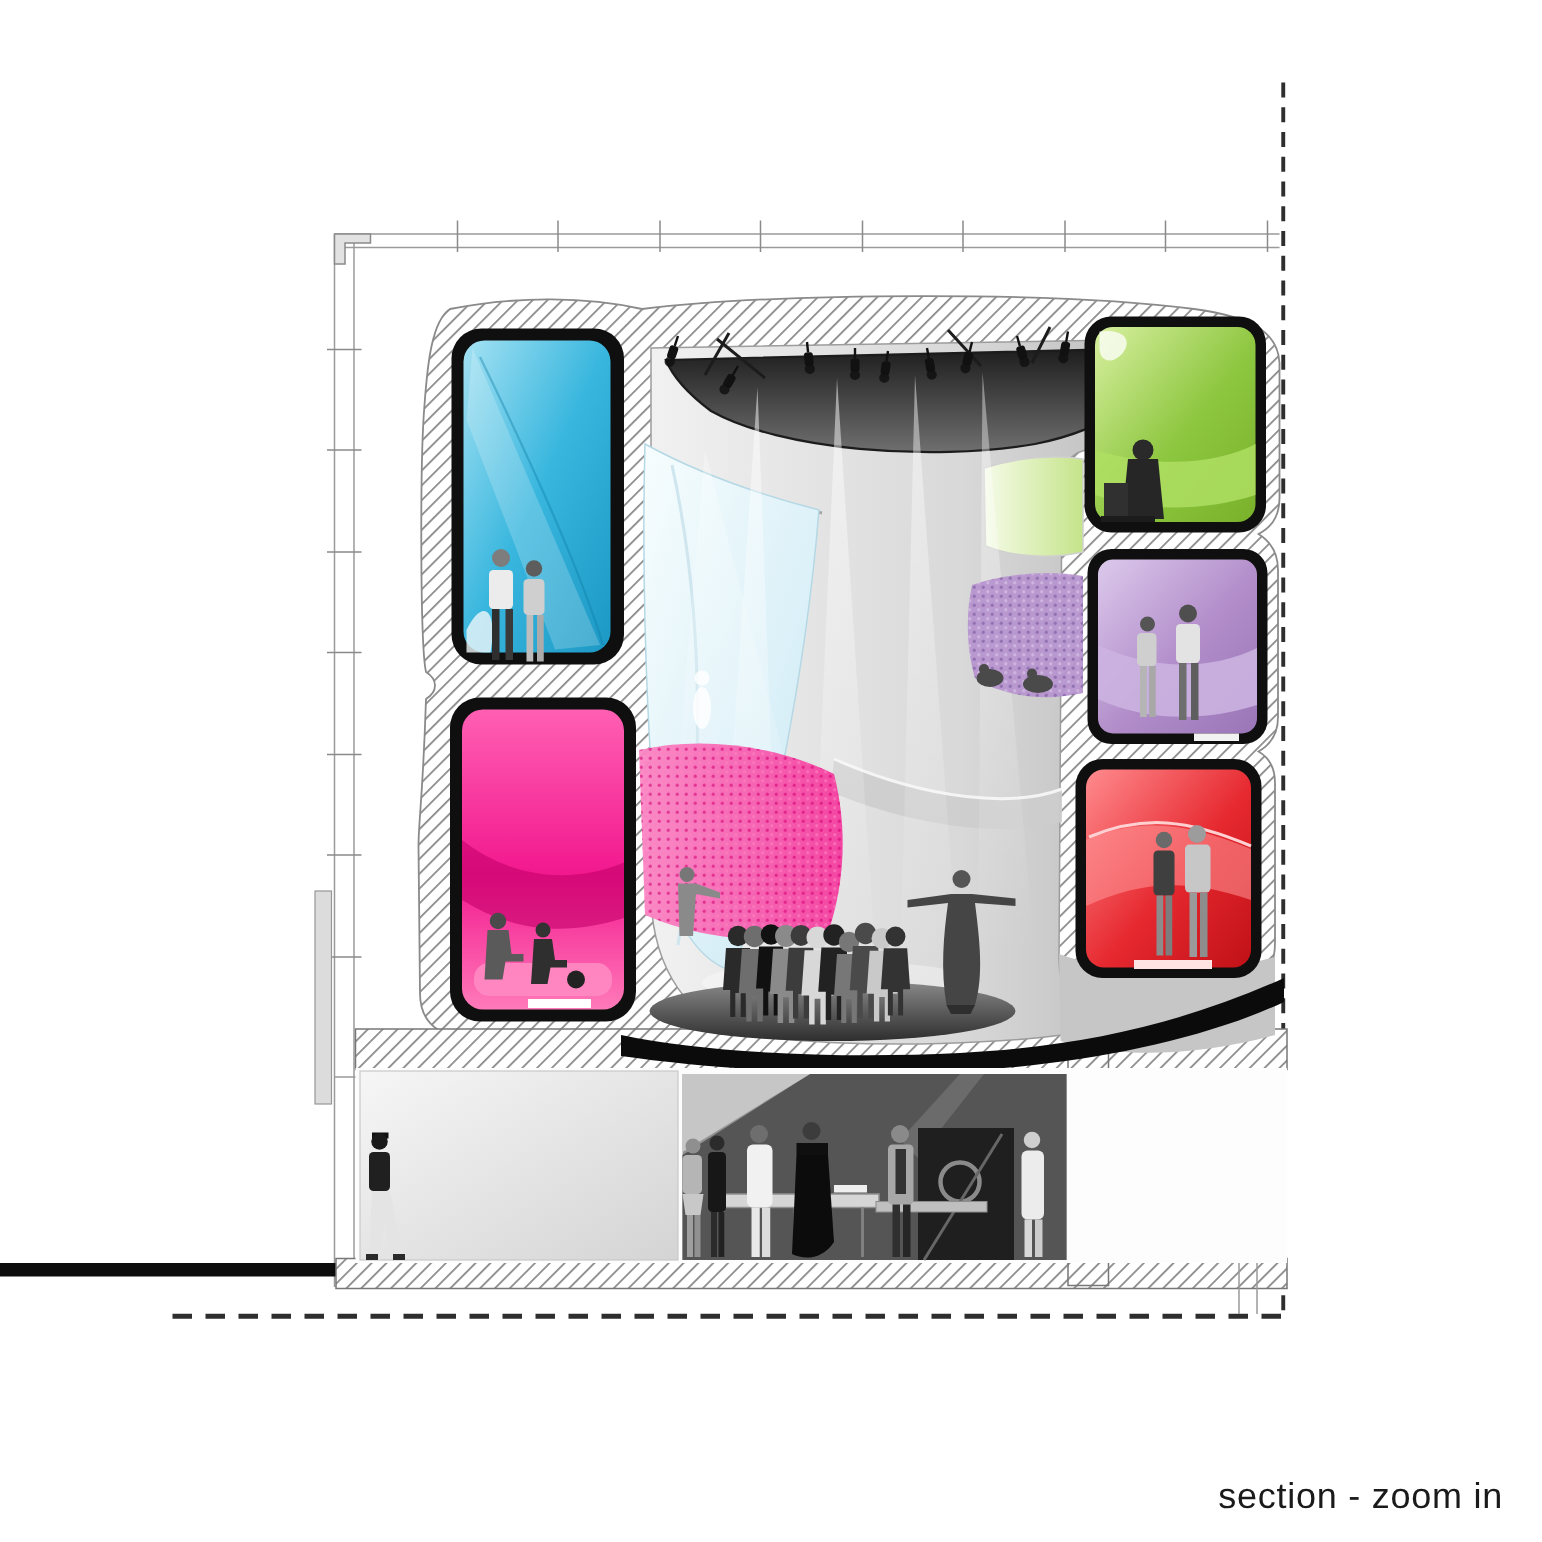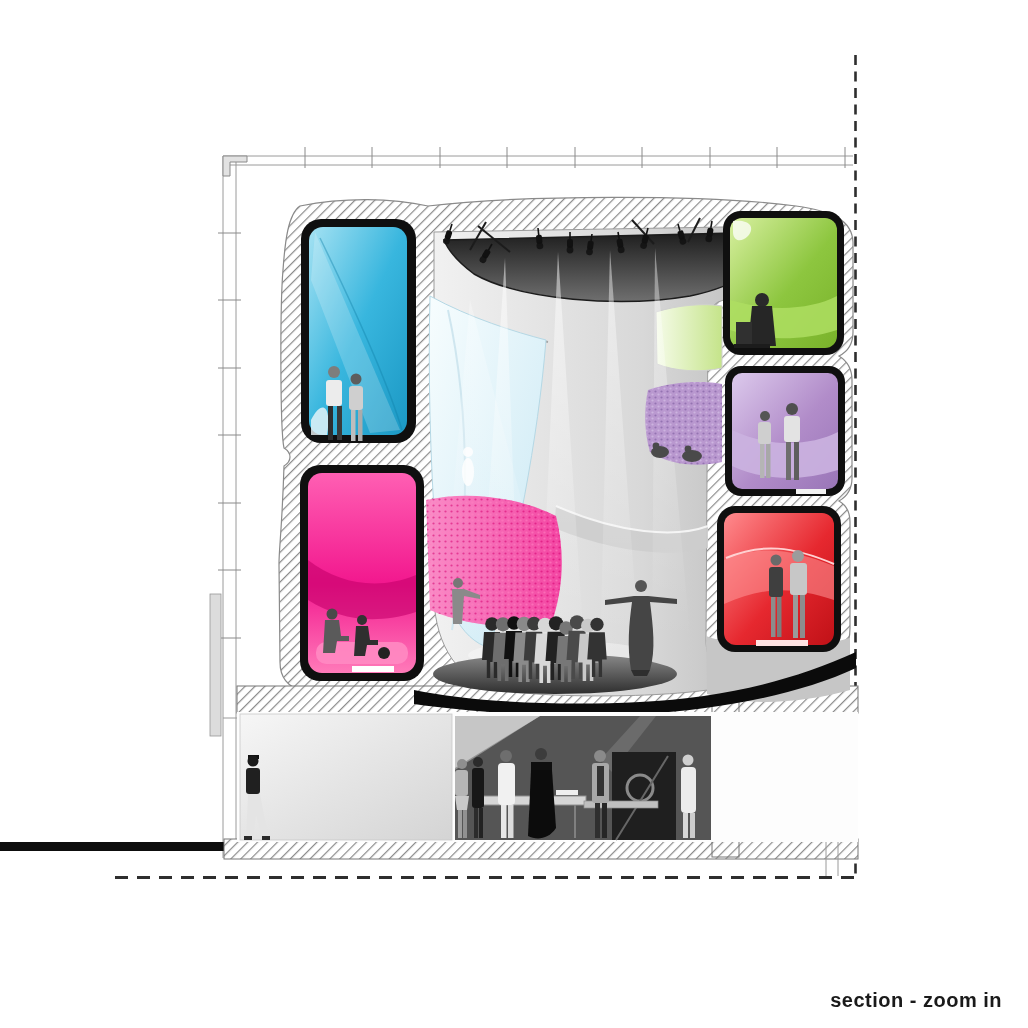--- a/index.html
+++ b/index.html
@@ -1,19 +1,19 @@
 <!DOCTYPE html>
 <html style="--c-cyan: #38b6de; --c-pink: #f2188e; --c-green: #8dc63f; --c-purple: #b18cc9; --c-red: #e6282f; --c-window_green: #c5e48a; --c-ceiling_dark: #2b2b2b; --c-hatch_line: #8b8b8b; --c-ink: #1a1a1a; --c-wall_gray: #c9c9c9;"><head>
 <meta charset="utf-8">
 <style>
   html,body{margin:0;padding:0;background:#ffffff;}
   .canvas{position:relative;width:1028px;height:1028px;background:#fff;overflow:hidden;
           font-family:"Liberation Sans",sans-serif;}
   svg{position:absolute;left:0;top:0;}
-  .caption{position:absolute;right:26px;bottom:16px;font-size:20px;font-weight:bold;
+  .caption{position:absolute;right:26px;bottom:16px;font-size:24px;font-weight:normal;
            color:#1a1a1a;letter-spacing:.5px;}
 </style>
 </head>
 <body>
 
 <div class="canvas">
 <svg width="1028" height="1028" viewBox="0 0 1028 1028">
   <defs>
     <pattern id="hatch" width="7" height="7" patternUnits="userSpaceOnUse" patternTransform="rotate(45)">
       <rect width="7" height="7" fill="#ffffff"></rect>

